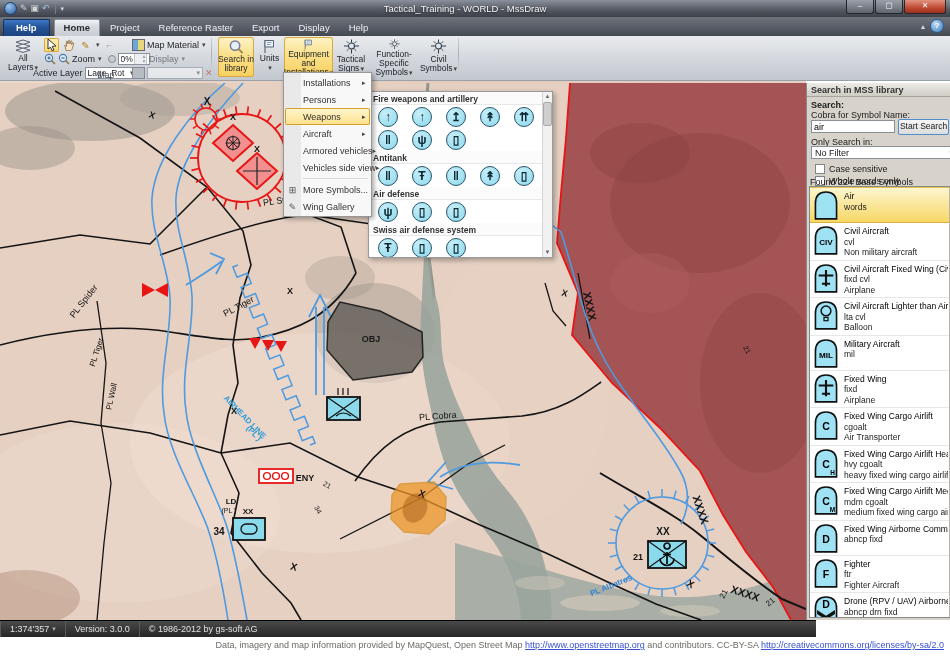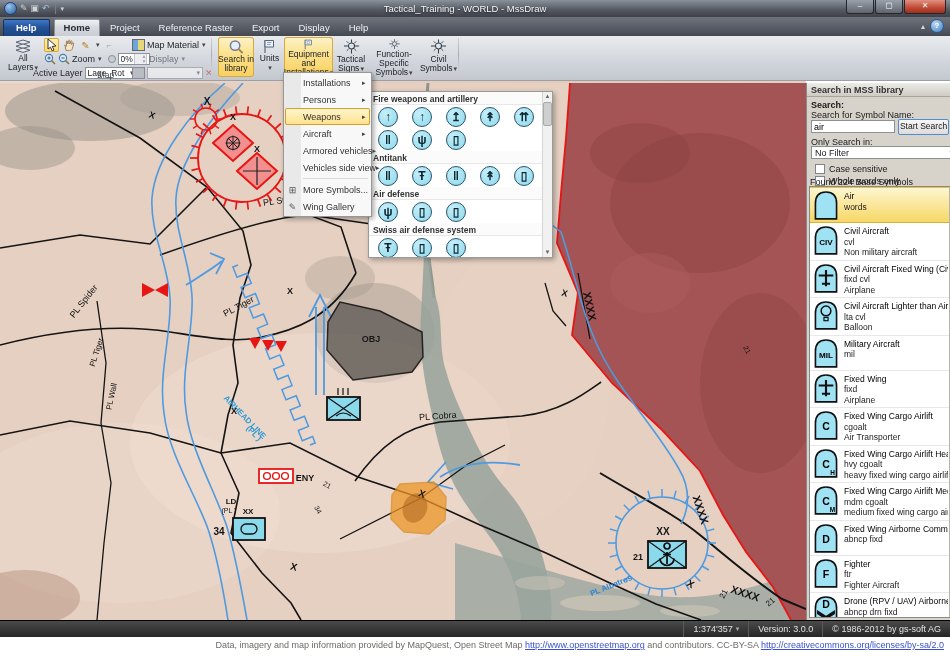--- a/index.html
+++ b/index.html
@@ -85,21 +85,21 @@
   .ritem{display:flex;align-items:flex-start;padding:2px 2px 2px 3px;border-bottom:1px solid #e8e8e8;min-height:30px}
   .ritem.sel{background:linear-gradient(#fdf6cf,#f7d766);border-top:1px solid #e6c24a;border-bottom:1px solid #d8b23a}
   .ritem svg{flex-shrink:0;margin-right:5px}
   .rtext{font-size:8.5px;line-height:10.5px;padding-top:1px;overflow:hidden;white-space:nowrap}
   .rname{color:#000}
   .rabbr,.rdesc{color:#222}
   .rsb{position:absolute;right:0;top:0;bottom:0;width:9px;background:#d9d5cd;border-left:1px solid #b8b4ac;display:flex;flex-direction:column;align-items:center;font-size:6px;color:#555}
   .rsb .thumb{width:7px;height:55px;background:#c2beb6;border:1px solid #9a968e;border-radius:2px;margin-top:1px}
   .rsb .spacer{flex:1}
   
-  .statusbar{position:absolute;left:0;top:620px;width:950px;height:17px;background:linear-gradient(#4a4a4a,#262626);border-top:1px solid #000;color:#e2e2e2;font-size:9px;display:flex;justify-content:flex-end;align-items:center;z-index:30;box-sizing:border-box}
+  .statusbar{position:absolute;left:0;top:620px;width:816px;height:17px;background:linear-gradient(#4a4a4a,#262626);border-top:1px solid #000;color:#e2e2e2;font-size:9px;display:flex;justify-content:flex-start;align-items:center;z-index:30;box-sizing:border-box}
   .sseg{border-left:1px solid #5a5a5a;padding:0 9px;height:100%;display:flex;align-items:center;gap:3px;white-space:nowrap}
   .attrib{position:absolute;left:0;top:637px;width:950px;height:19px;background:#fff;font-size:9px;color:#6b6b66;text-align:right;padding:3px 6px 0 0;box-sizing:border-box;white-space:nowrap;z-index:30}
   .attrib a{color:#3a50d0;text-decoration:underline}
 </style>
 </head>
 <body>
 
 <div class="app">
 
   <div class="abs titlebar">
@@ -608,21 +608,21 @@
       <span class="sa">▼</span>
     </div>
   </div>
 
   <div class="sidebar">
     <div class="sp-head">
       <span class="t">Search in MSS library</span>
       <span class="sp-x">x</span>
     </div>
     <div class="slabel" style="top:17px;font-weight:bold">Search:</div>
-    <div class="slabel" style="top:27px">Search for Symbol Name:</div>
+    <div class="slabel" style="top:27px">Cobra for Symbol Name:</div>
     <input class="sinput" style="left: 4px; top: 37px; width: 84px;" value="air">
     <div class="sbtn" style="left:91px;top:36px;width:49px">Start Search</div>
     <div class="slabel" style="top:54px">Only Search in:</div>
     <div class="sselect" style="left:4px;top:63px;right:5px;position:absolute">
         <span class="cv">No Filter</span>
         <span class="ca" style="font-size:7px;color:#555">▾</span>
       </div>
     <div class="scb" style="left:8px;top:81px">
         <span class="cbx"></span>
         <span>Case sensitive</span>

